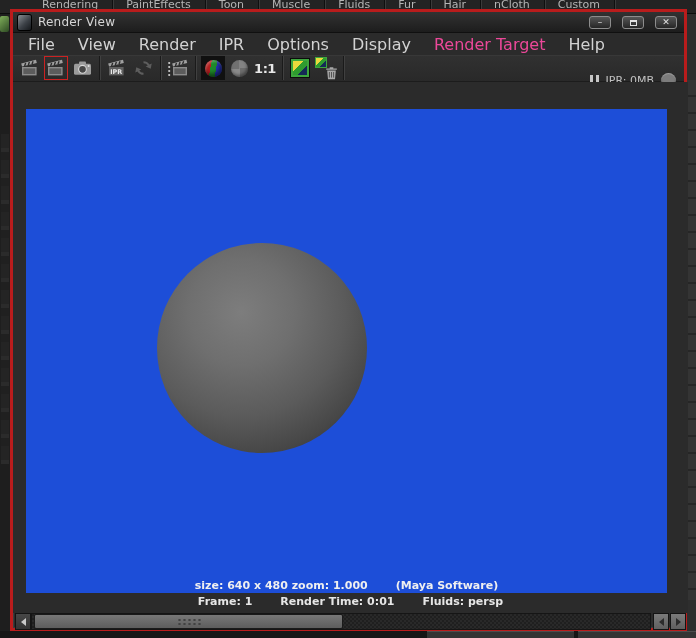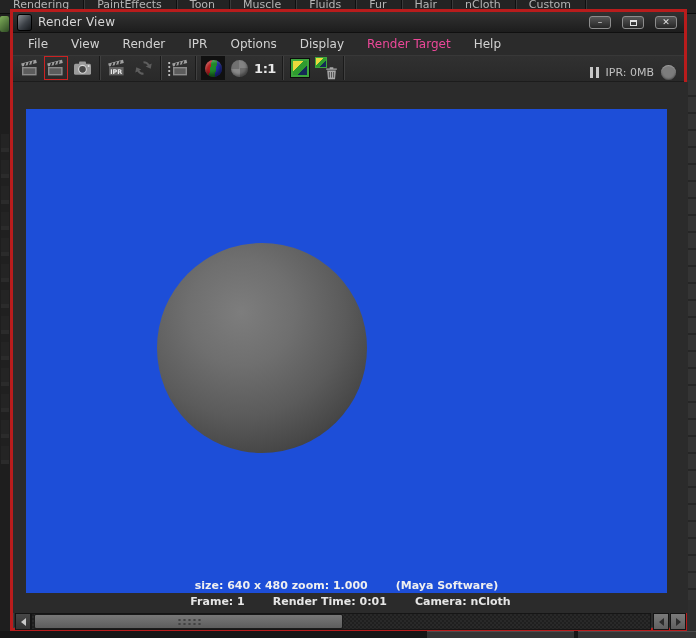--- a/index.html
+++ b/index.html
@@ -2,21 +2,21 @@
 <html><head>
 <meta charset="utf-8">
 <style>
   * { margin:0; padding:0; box-sizing:border-box; }
   body { background:#111; font-family:"DejaVu Sans","Liberation Sans",sans-serif; }
   .screen { position:relative; width:696px; height:638px; background:#181818; overflow:hidden;
             -webkit-font-smoothing:antialiased; }
 
   
   .bg-shelf { position:absolute; left:0; top:0; width:696px; height:14px; background:#232323;
-              overflow:hidden; border-bottom:1px solid #0c0c0c; }
+              overflow:hidden; border-bottom:1px solid #0c0c0c;padding-left:29px; }
   .bg-shelf .tabs { display:flex; transform:translateY(-4px); }
   .bg-shelf .tab { padding:2px 14px 2px 13px; font-size:11px; color:#b4b4b4;
                    border-right:1px solid #0f0f0f; box-shadow:1px 0 0 #3a3a3a; white-space:nowrap; }
   .bg-left { position:absolute; left:0; top:14px; width:10px; height:624px; background:#1e1e1e; }
   .bg-left .green-sliver { position:absolute; left:0; top:2px; width:9px; height:16px;
         background:linear-gradient(135deg,#7fae5a,#2d4a23); border-radius:2px; }
   .bg-left .tool-marks { position:absolute; left:1px; top:120px; width:8px; height:330px;
         background:repeating-linear-gradient(#2a2a2a 0 14px, #383838 14px 18px, #222 18px 26px); opacity:.5; }
   .bg-right { position:absolute; left:687px; top:14px; width:9px; height:624px; background:#2e2e2e; }
   .bg-right .rows { position:absolute; left:0; top:66px; width:9px; height:520px;
@@ -36,21 +36,21 @@
               box-shadow:0 0 0 1px #000; }
   .win-title { font-size:12px; color:#d6d6d6; letter-spacing:.2px; }
   .win-buttons { position:absolute; right:7px; top:4px; display:flex; gap:11px; }
   .win-btn { width:22px; height:13px; border:1px solid #8d8d8d; border-radius:3px;
              background:linear-gradient(#565656,#262626); color:#e2e2e2; font-size:9px; line-height:11px;
              text-align:center; cursor:default; display:flex; align-items:center; justify-content:center; }
   .max-glyph { width:7px; height:6px; border:1px solid #e2e2e2; border-top-width:2px; display:block; }
 
   
   .menubar { height:22px; display:flex; align-items:center; padding-left:15px; background:#2b2b2b; }
-  .menu-item { font-size:12px; color:#d2d2d2; margin-right:23px; white-space:nowrap; }
+  .menu-item { font-size:16px; color:#d2d2d2; margin-right:23px; white-space:nowrap; }
   .menu-item.disabled { color:#ec4899; }
 
   
   .toolbar { position:relative; height:27px; display:flex; align-items:center; padding-left:4px;
              background:linear-gradient(#313131,#292929); border-bottom:1px solid #1c1c1c;
              box-shadow:0 1px 0 #383838 inset; }
   .tb-btn { width:24px; height:24px; display:flex; align-items:center; justify-content:center;
             margin:0 1px; border:1px solid transparent; }
   .tb-btn.selected { border:1px solid #cc2222; }
   .tb-sep { width:1px; height:24px; background:#1a1a1a; box-shadow:1px 0 0 #404040; margin:0 4px; }
@@ -71,21 +71,21 @@
   .remove-img svg { position:absolute; right:-1px; bottom:-1px; }
 
   .renderer-dd { display:flex; height:20px; margin-left:3px; border:1px solid #1f1f1f;
       background:linear-gradient(#4f4f4f,#3d3d3d); box-shadow:0 1px 0 #5a5a5a inset; }
   .renderer-dd .dd-value { width:96px; padding:3px 0 0 8px; font-size:11px; color:#bcbcbc; }
   .renderer-dd .dd-arrow { width:19px; border-left:1px solid #272727; display:flex;
       align-items:center; justify-content:center; }
   .dd-arrow .tri { width:0; height:0; border-left:4px solid transparent; border-right:4px solid transparent;
       border-top:5px solid #1a1a1a; }
 
-  .tb-right { position:absolute; right:8px; top:4px; height:27px; display:flex; align-items:center; gap:7px; }
+  .tb-right { position:absolute; right:8px; top:12px; height:27px; display:flex; align-items:center; gap:7px; }
   .pause-icon { display:flex; gap:3px; }
   .pause-icon i { display:block; width:3px; height:11px; background:#c6c6c6; }
   .ipr-label { font-size:11px; color:#c0c0c0; }
   .ipr-circle { width:15px; height:15px; border-radius:50%; background:#7c7c7c;
                 box-shadow:inset 0 1px 1px rgba(255,255,255,.3), inset 0 -1px 2px rgba(0,0,0,.4); }
 
   
   .content { position:absolute; left:0; top:70px; width:675px; height:531px; background:#2b2b2b; }
   .render-image { position:absolute; left:13px; top:27px; width:641px; height:484px; background:#1d4ed8;
                   overflow:hidden; }
@@ -283,21 +283,21 @@
     </div>
 
     <div class="content">
       <div class="render-image">
         <div class="sphere"></div>
         <div class="img-status">
           <span>size: 640 x 480 zoom: 1.000</span><span>(Maya Software)</span>
         </div>
       </div>
       <div class="frame-status">
-        <span>Frame: 1</span><span>Render Time: 0:01</span><span>Camera: nCloth</span>
+        <span>Frame: 1</span><span>Render Time: 0:01</span><span>Fluids: persp</span>
       </div>
     </div>
 
     <div class="hscroll">
       <span class="hs-btn left-end">
         <i class="tri-l"></i>
       </span>
       <div class="hs-track"></div>
       <div class="hs-thumb">
         <span class="hs-grip"></span>

